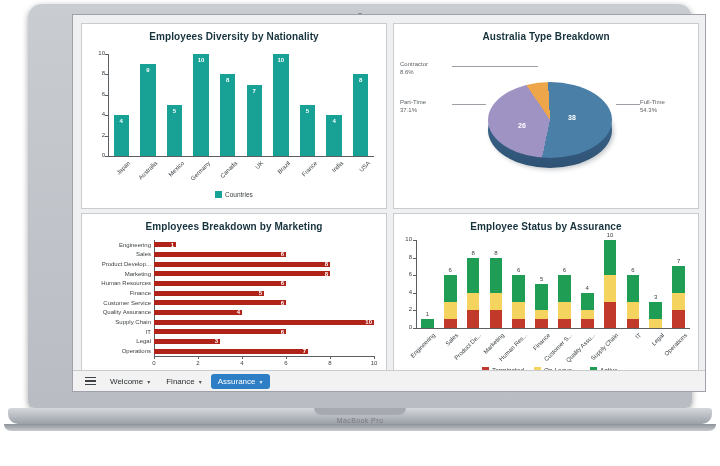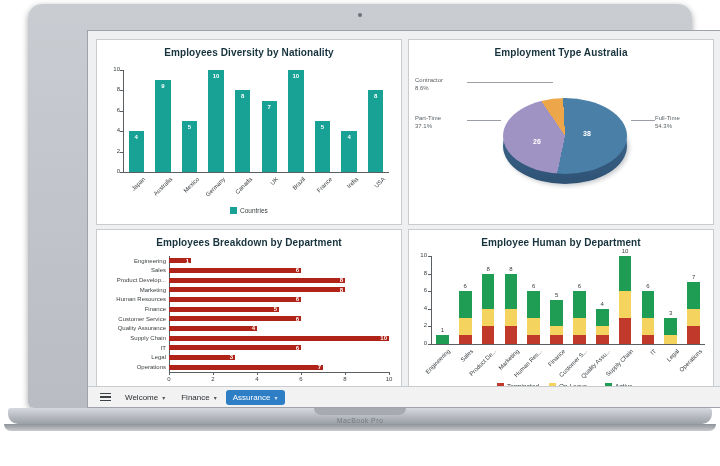--- a/index.html
+++ b/index.html
@@ -8,22 +8,22 @@
 
   
   .laptop-lid{
     position:absolute;left:28px;top:4px;width:664px;height:404px;
     background:linear-gradient(180deg,#c9ccd1 0%,#b9bcc2 100%);
     border-radius:14px 14px 6px 6px;
     box-shadow:0 2px 6px rgba(0,0,0,.35);
   }
   .camera{position:absolute;left:50%;top:9px;width:4px;height:4px;margin-left:-2px;border-radius:50%;background:#6d7177;}
   .screen{
-    position:absolute;left:44px;top:26px;width:632px;height:376px;
-    background:#f4f4f4;overflow:hidden;border:1px solid #9fa3a9;margin-left:15px;
+    position:absolute;left:44px;top:10px;width:632px;height:376px;
+    background:#f4f4f4;overflow:hidden;border:1px solid #9fa3a9;
   }
   .laptop-base{
     position:absolute;left:8px;top:408px;width:704px;height:16px;
     background:linear-gradient(180deg,#d5d8dc 0%,#b3b7bd 60%,#9aa0a6 100%);
     border-radius:3px 3px 10px 10px;
   }
   .base-notch{
     position:absolute;left:50%;top:408px;margin-left:-46px;width:92px;height:7px;
     background:#a7abb1;border-radius:0 0 7px 7px;
   }
@@ -169,21 +169,21 @@
               <div class="bar-val" style="left:270.986px;top:35.39999999999999px;width:15.427999999999999px;text-align:center;">8</div>
               <div class="rotlbl" style="left:224.7px;top:118px;width:60px;">USA</div>
               <div class="legend" style="left:133px;top:149px;">
                 <span class="lg-sw" style="background:#17a295;"></span>
                 <span>Countries</span>
               </div>
             </div>
         </div>
 
         <div class="panel p-tr">
-          <div class="ptitle">Employment Type Australia</div>
+          <div class="ptitle">Australia Type Breakdown</div>
           <div class="plot" id="plot-pie" style="height:160px;">
               <div class="pie-wrap">
                 <div class="pie-shadow"></div>
                 <div class="pie-side"></div>
                 <div class="pie-top"></div>
               </div>
               <div class="pie-lbl" style="left:174px;top:72px;">38</div>
               <div class="pie-lbl" style="left:124px;top:80px;">26</div>
               <div class="pie-lbl" style="left:148px;top:24px;">6</div>
               <div class="side-lbl" style="left:246px;top:56px;">
@@ -198,21 +198,21 @@
                 <div>Contractor</div>
                 <div>8.6%</div>
               </div>
               <div class="leader" style="left:222px;top:62px;width:24px;"></div>
               <div class="leader" style="left:58px;top:62px;width:34px;"></div>
               <div class="leader" style="left:58px;top:24px;width:86px;"></div>
             </div>
         </div>
 
         <div class="panel p-bl">
-          <div class="ptitle">Employees Breakdown by Department</div>
+          <div class="ptitle">Employees Breakdown by Marketing</div>
           <div class="plot" id="plot-dep" style="height:146px;">
               <div class="axis-line" style="left:72px;top:8px;width:1px;height:116px;"></div>
               <div class="axis-line" style="left:72px;top:124px;width:220px;height:1px;"></div>
               <div class="tick-lbl" style="left:66px;top:128px;width:12px;text-align:center;">0</div>
               <div class="axis-line" style="left:72px;top:124px;width:1px;height:3px;"></div>
               <div class="tick-lbl" style="left:110px;top:128px;width:12px;text-align:center;">2</div>
               <div class="axis-line" style="left:116px;top:124px;width:1px;height:3px;"></div>
               <div class="tick-lbl" style="left:154px;top:128px;width:12px;text-align:center;">4</div>
               <div class="axis-line" style="left:160px;top:124px;width:1px;height:3px;"></div>
               <div class="tick-lbl" style="left:198px;top:128px;width:12px;text-align:center;">6</div>
@@ -254,21 +254,21 @@
               <div class="hbar" style="left:72px;top:106.98666666666665px;width:66px;height:5.026666666666666px;background:#b02318;"></div>
               <div class="bar-val" style="left:128px;top:106.48666666666665px;width:8px;text-align:right;">3</div>
               <div class="hcat" style="left:2px;top:106.48666666666665px;width:67px;">Legal</div>
               <div class="hbar" style="left:72px;top:116.65333333333332px;width:154px;height:5.026666666666666px;background:#b02318;"></div>
               <div class="bar-val" style="left:216px;top:116.15333333333332px;width:8px;text-align:right;">7</div>
               <div class="hcat" style="left:2px;top:116.15333333333332px;width:67px;">Operations</div>
             </div>
         </div>
 
         <div class="panel p-br">
-          <div class="ptitle">Employee Human by Department</div>
+          <div class="ptitle">Employee Status by Assurance</div>
           <div class="plot" id="plot-stk" style="height:146px;">
               <div class="axis-line" style="left:22px;top:8px;width:1px;height:88px;"></div>
               <div class="axis-line" style="left:22px;top:96px;width:274px;height:1px;"></div>
               <div class="tick-lbl" style="left:4px;top:92px;width:14px;text-align:right;">0</div>
               <div class="axis-line" style="left:19px;top:96px;width:3px;height:1px;"></div>
               <div class="tick-lbl" style="left:4px;top:74.4px;width:14px;text-align:right;">2</div>
               <div class="axis-line" style="left:19px;top:78.4px;width:3px;height:1px;"></div>
               <div class="tick-lbl" style="left:4px;top:56.8px;width:14px;text-align:right;">4</div>
               <div class="axis-line" style="left:19px;top:60.8px;width:3px;height:1px;"></div>
               <div class="tick-lbl" style="left:4px;top:39.2px;width:14px;text-align:right;">6</div>

